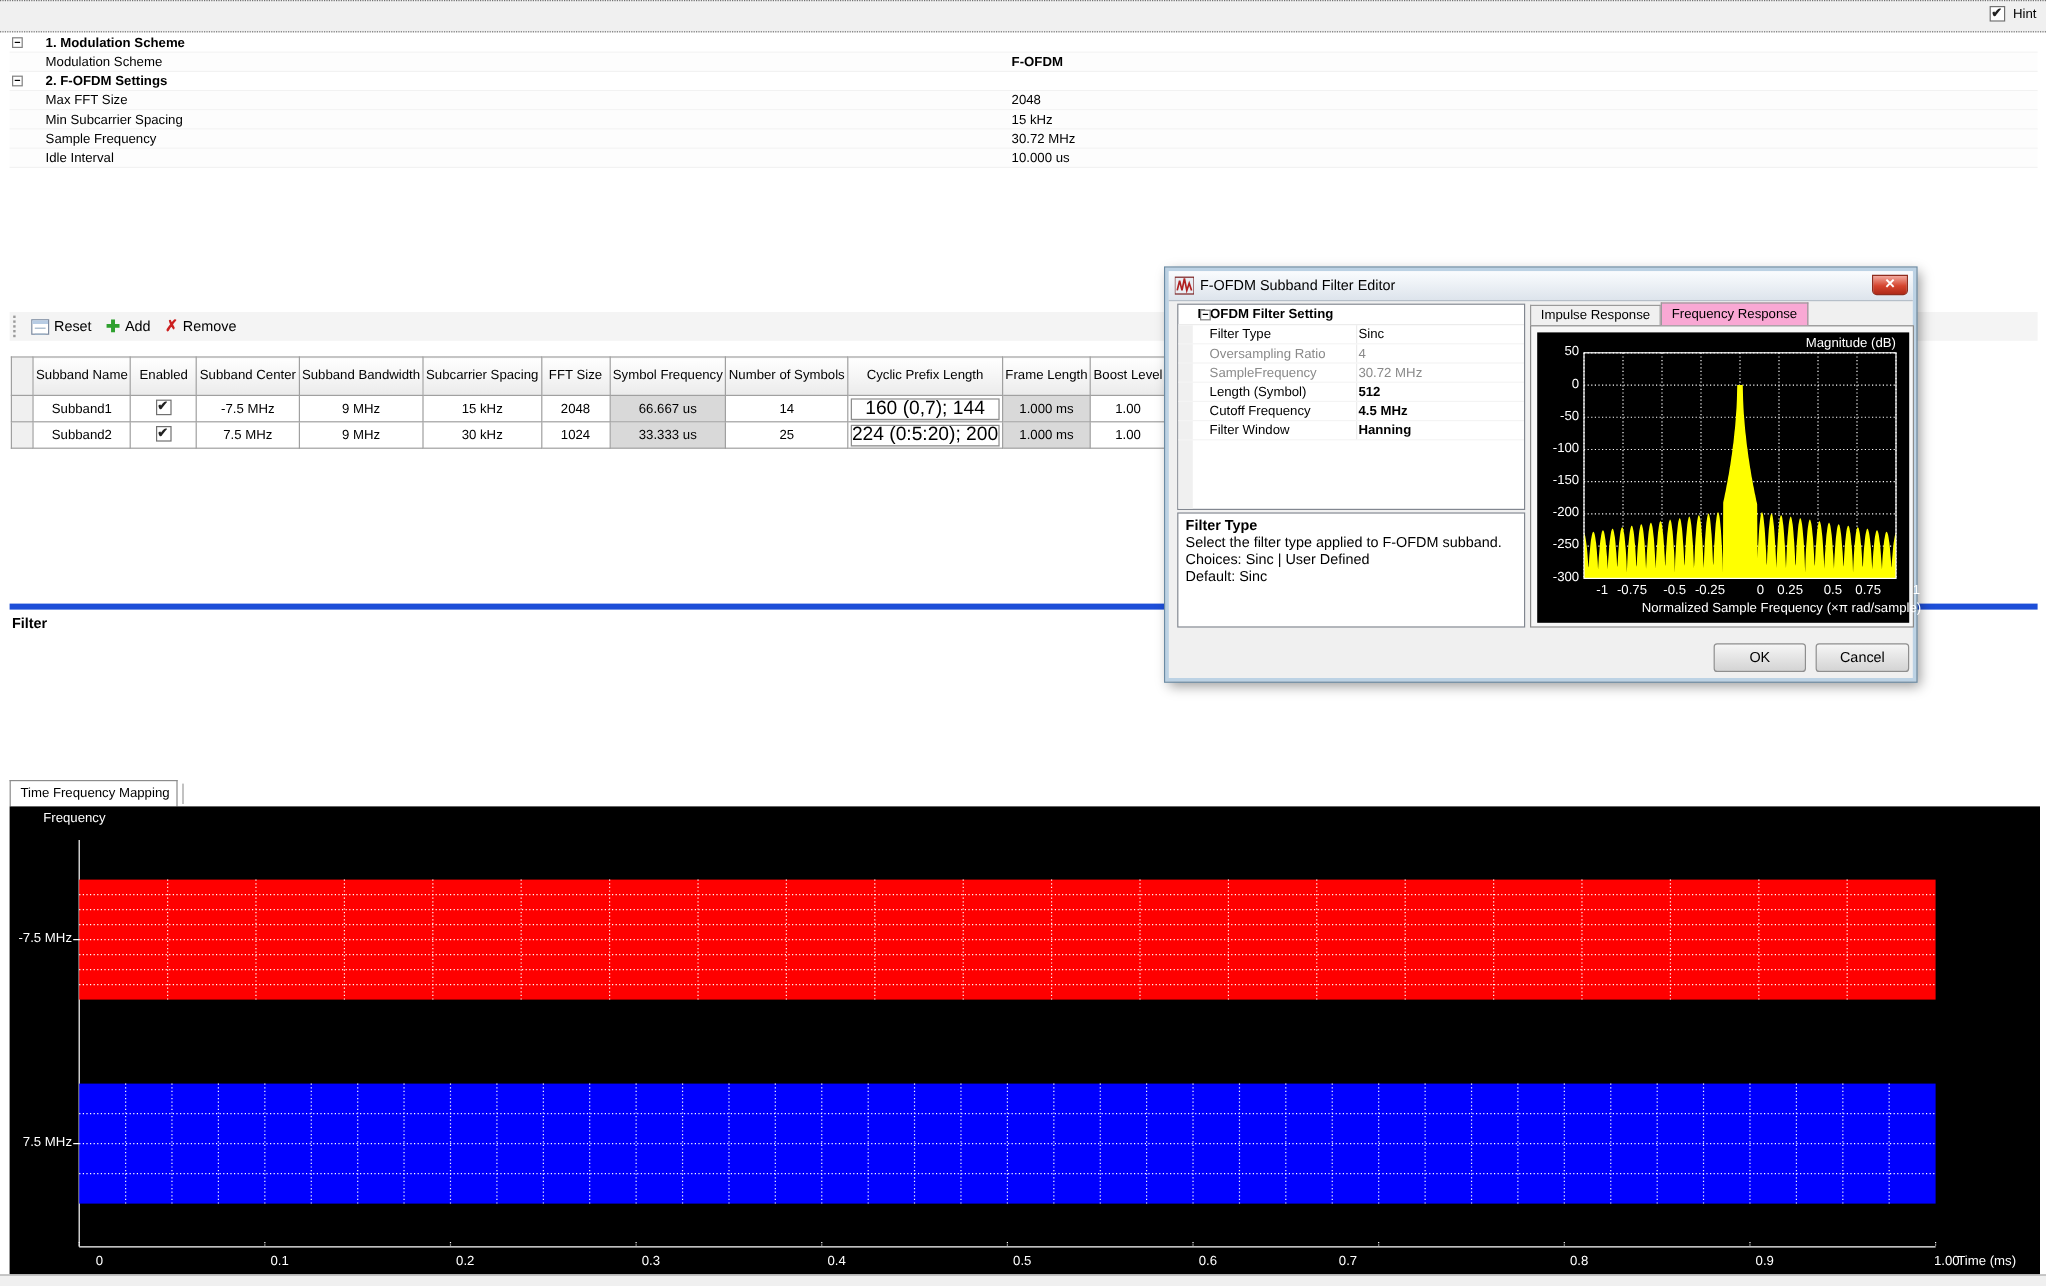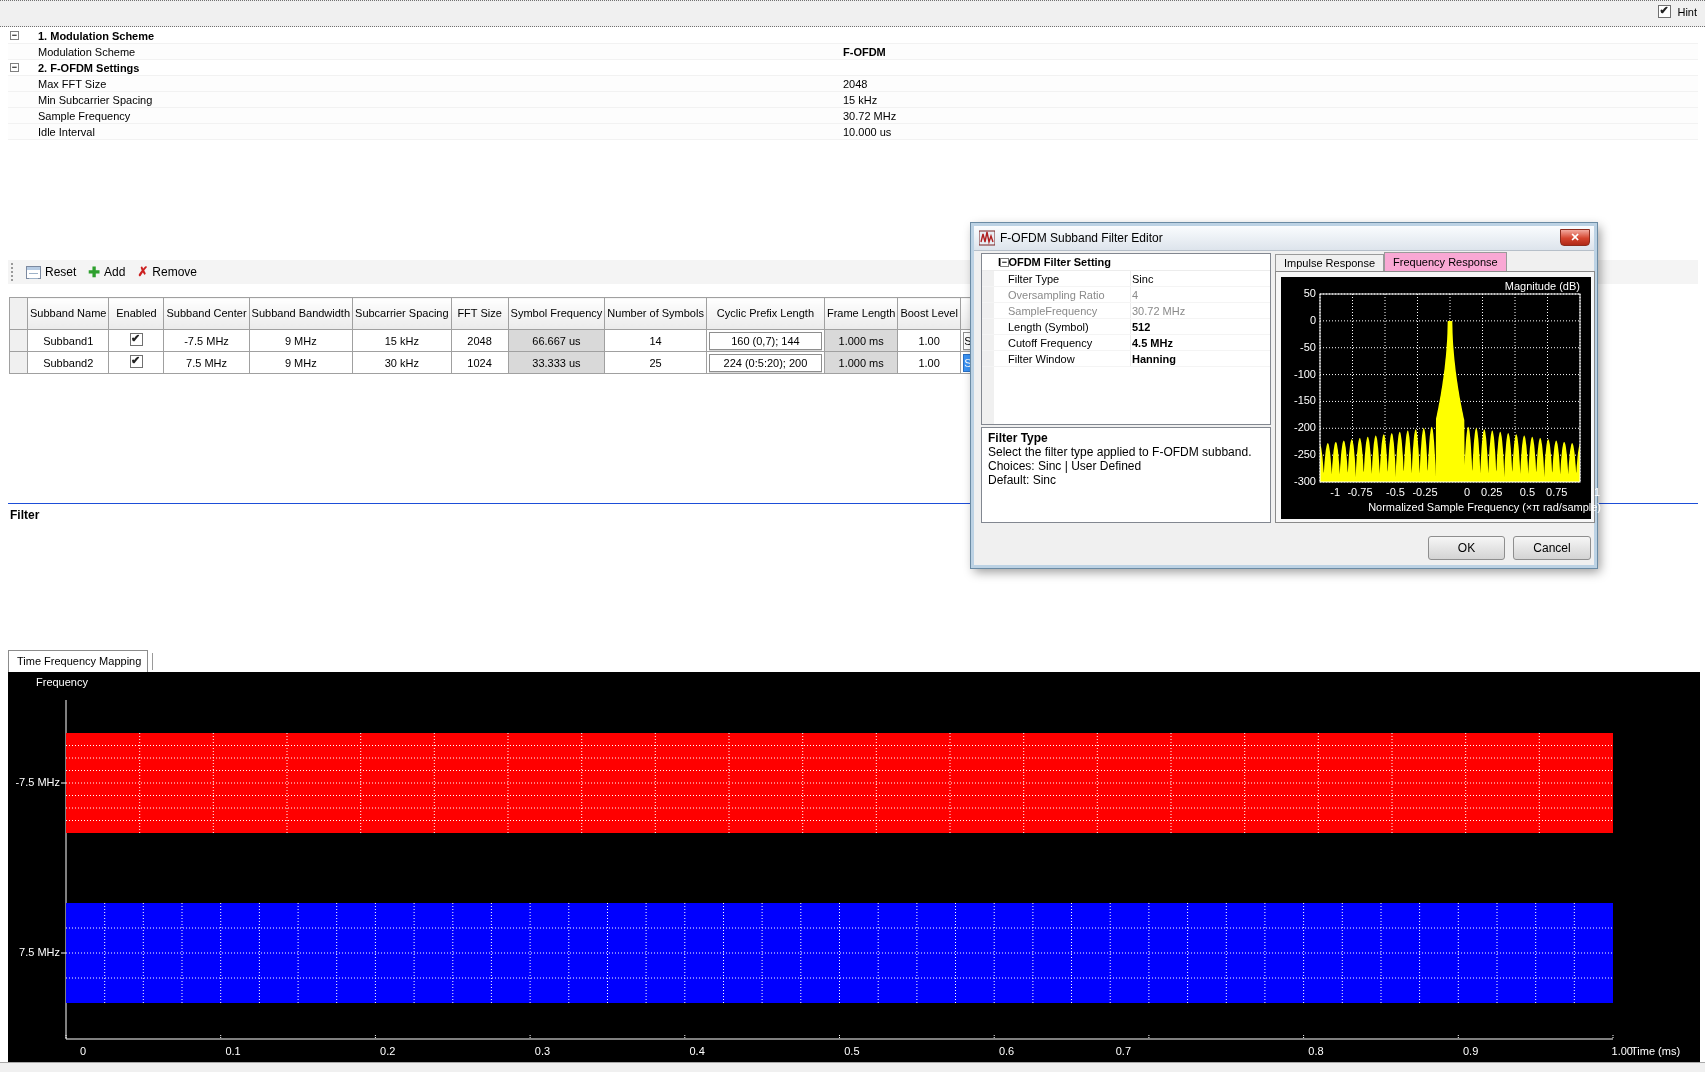--- a/index.html
+++ b/index.html
@@ -39,25 +39,25 @@
 
   
   table.grid { position:absolute; left:9px; top:285px; border-collapse:collapse; table-layout:fixed;margin-top:12px; }
   table.grid th, table.grid td { border:1px solid #a0a0a0; font-weight:normal; text-align:center; vertical-align:middle;
                                  font-size:11px; padding:0 2px; overflow:hidden; white-space:nowrap; }
   table.grid th { background:linear-gradient(#ffffff,#ebebeb); height:32px; line-height:13px; }
   table.grid td { height:22px; background:#fff; }
   td.rowhdr, th.rowhdr { background:#f0f0f0 !important; }
   td.readonly { background:#d9d9d9 !important; }
   .cellbtn { display:block; width:100%; height:18px; margin:1px 0; line-height:16px; background:#fff;
-             border:1px solid #8e8e8e; box-shadow:0 1px 0 #d8d8d8; font-size:11px; }
+             border:1px solid #8e8e8e; box-shadow:0 1px 0 #d8d8d8; font-size:16px; }
   .cellbtn.selected { background:#3a93f5; color:#fff; border:1px solid #2a6fc2; box-shadow:none; }
 
   
-  .filter-help { position:absolute; left:8px; top:503px; width:1690px; border-top:1px solid #1d4ed8; background:#fff; height:145px; }
+  .filter-help { position:absolute; left:8px; top:503px; width:1690px; border-top:5px solid #1d4ed8; background:#fff; height:145px; }
   .fh-title { font-weight:bold; margin:4px 0 1px 2px; font-size:12px; }
   .fh-text  { margin-left:2px; font-size:12px; }
 
   
   .tfm-tab { position:absolute; left:8px; top:650px; width:140px; height:22px; background:#fff;
              border:1px solid #8c8c8c; border-bottom:none; line-height:21px; padding-left:8px; font-size:11px; }
   .tfm-tabsep { position:absolute; left:152px; top:653px; width:1px; height:17px; background:#9a9a9a; }
   .tfm-plot { position:absolute; left:8px; top:672px; width:1692px; height:390px; background:#000; }
   .tfm-plot svg { position:absolute; left:0; top:0; }
   .wlab { position:absolute; color:#fff; font-size:11px; }

